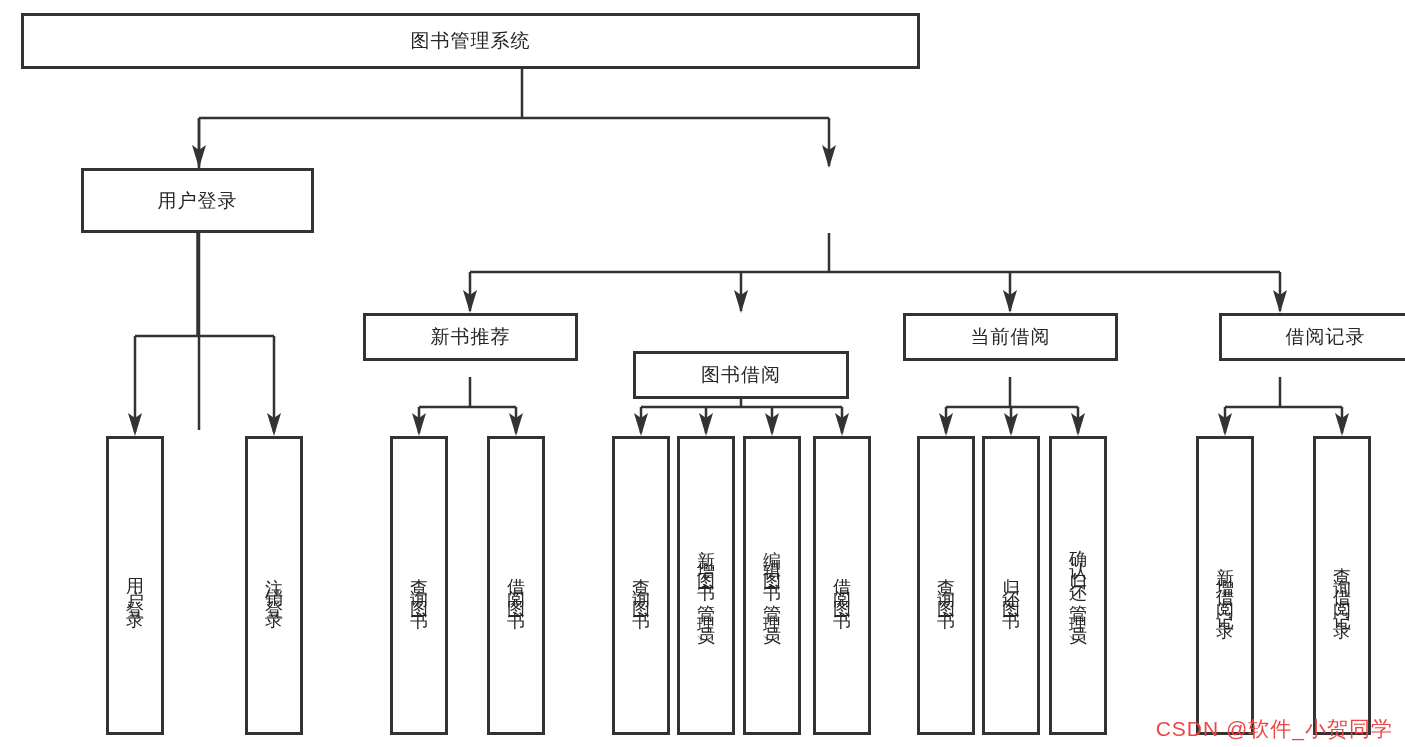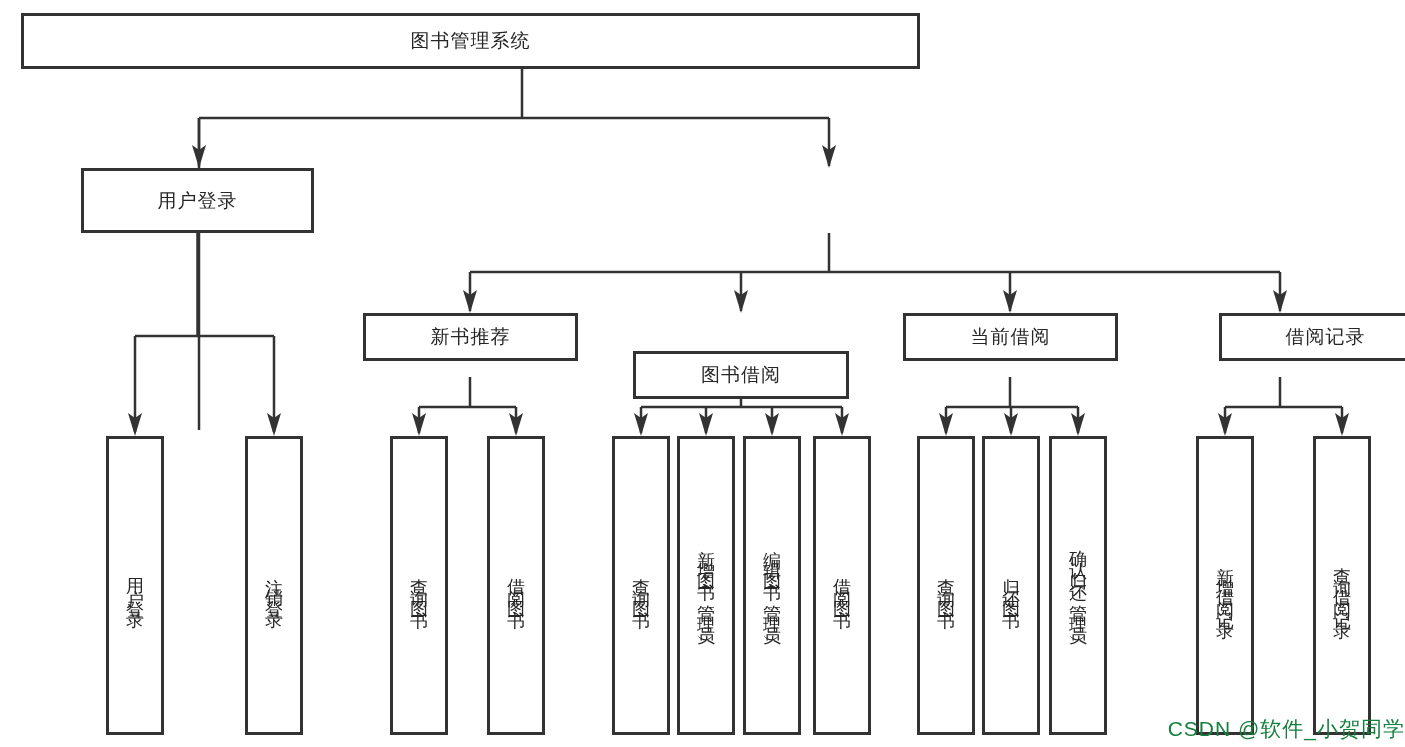--- a/index.html
+++ b/index.html
@@ -63,24 +63,24 @@
   .lf7  { left: 743px; }
   .lf8  { left: 813px; }
   .lf9  { left: 917px; }
   .lf10 { left: 982px; }
   .lf11 { left: 1049px; }
   .lf12 { left: 1196px; }
   .lf13 { left: 1313px; }
   
   .watermark {
     position: absolute;
-    right: 0;
+    right: 12px;
     bottom: 4px;
     font-size: 21px;
-    color: #15803d;
+    color: #ef4444;
     letter-spacing: 1px;
     z-index: 3;
     white-space: nowrap;
   }
 </style>
 </head>
 <body>
 
 <div id="canvas">
 

